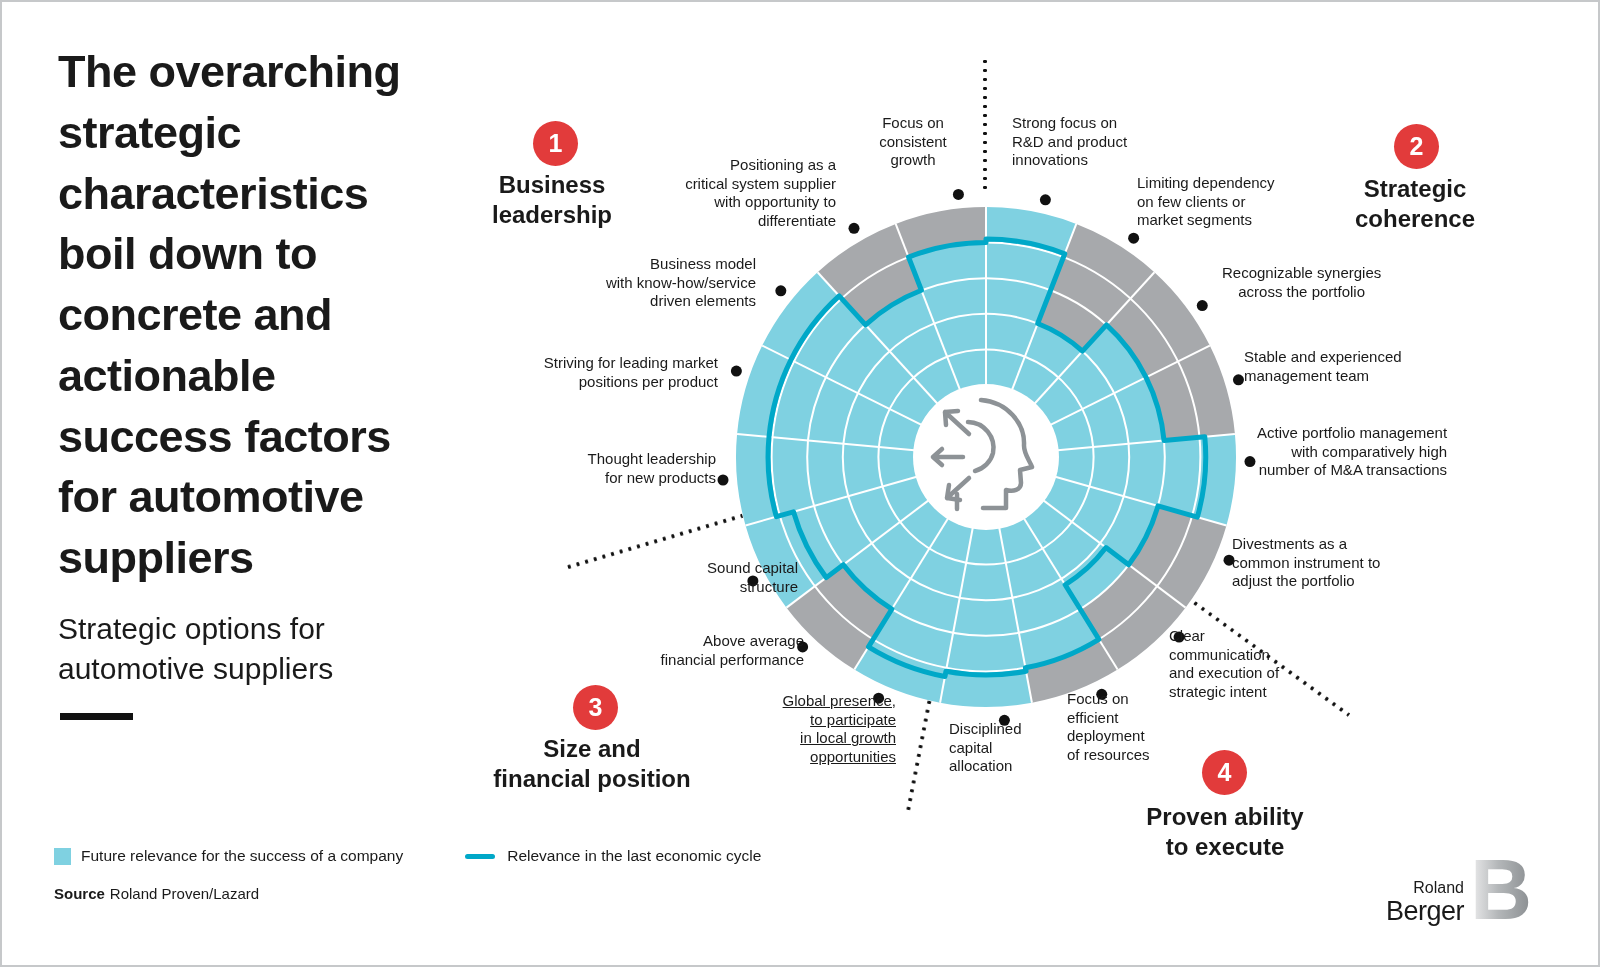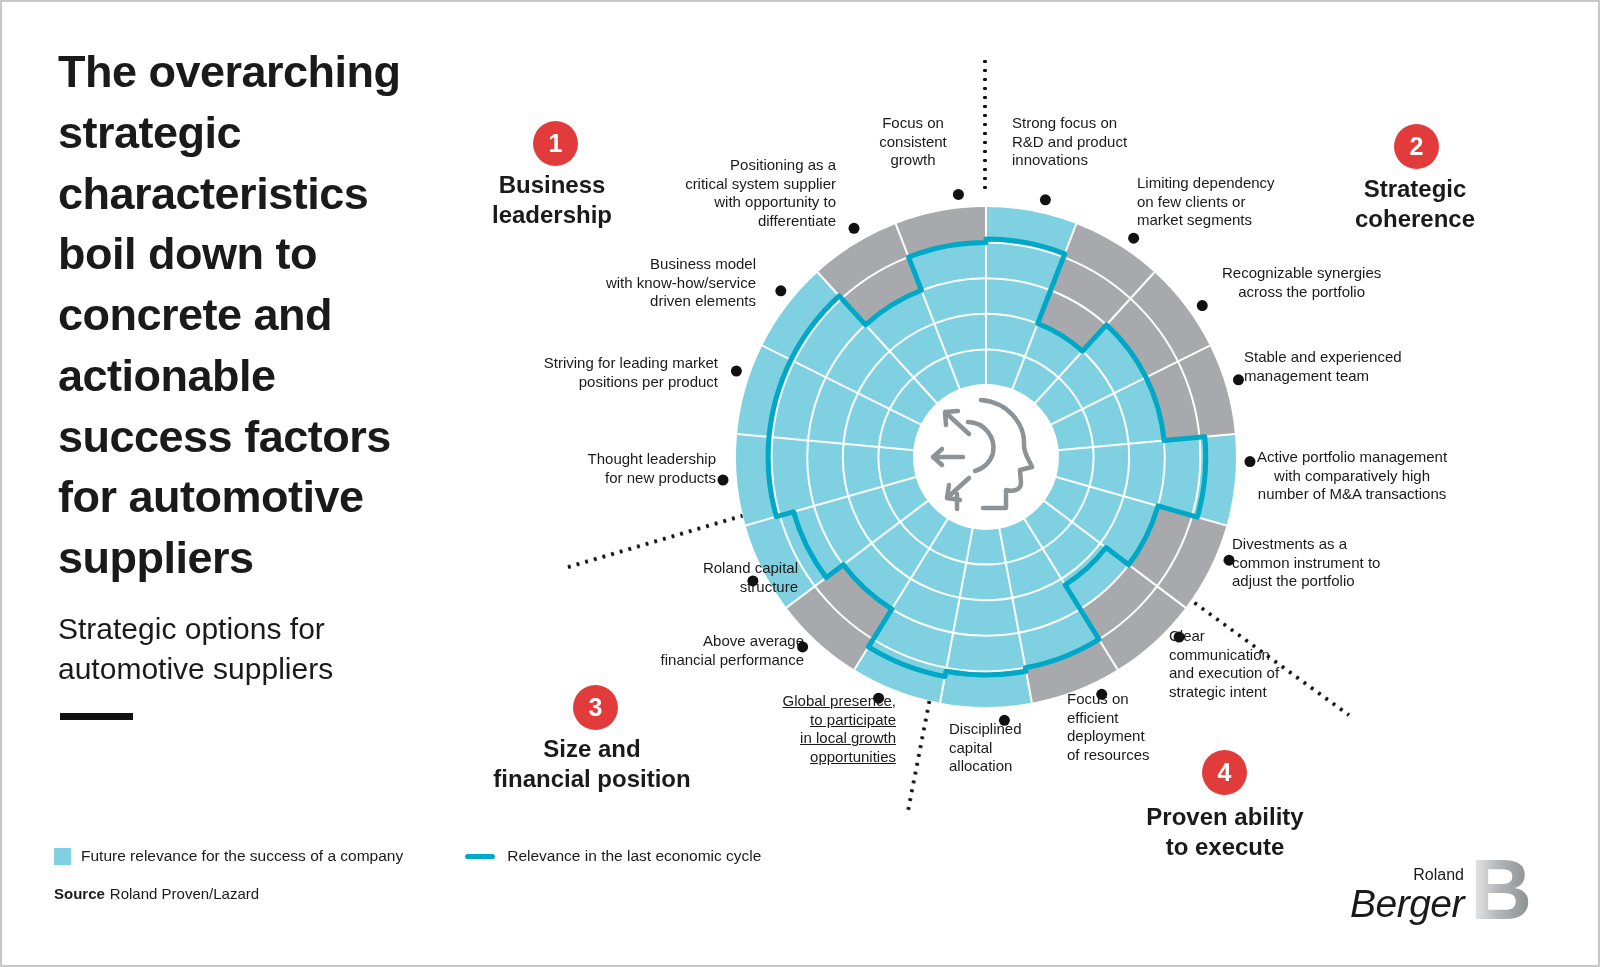--- a/index.html
+++ b/index.html
@@ -24,21 +24,21 @@
   .legend-row{left:52px;top:845px;display:flex;align-items:center;font-size:15.5px;}
   .swatch-square{width:17px;height:17px;margin-right:10px;flex:0 0 auto;}
   .swatch-line{width:30px;height:5px;border-radius:3px;margin-right:12px;flex:0 0 auto;}
   .legend-gap{width:62px;}
   .source-row{left:52px;top:883px;font-size:15px;}
   .source-row b{margin-right:5px;}
   
   .logo{right:66px;bottom:40px;display:flex;align-items:flex-end;}
   .logo-text{text-align:right;margin-right:10px;line-height:1.05;}
   .logo-top{font-size:16px;}
-  .logo-bottom{font-size:39px;letter-spacing:-0.5px;font-style:italic;}
+  .logo-bottom{font-size:27px;letter-spacing:-0.5px;}
   
   .badge{
     width:45px;height:45px;border-radius:50%;background:var(--red,#e23b3b);
     color:#fff;font-size:25px;font-weight:bold;
     display:flex;align-items:center;justify-content:center;
   }
   .q-title{font-size:24px;font-weight:bold;line-height:1.25;text-align:center;white-space:pre-line;}
   .q1-badge{left:531px;top:119px;}
   .q1-title{left:420px;top:168px;width:260px;}
   .q2-badge{left:1392px;top:122px;}
@@ -194,21 +194,21 @@
     <div class="sector-label" style="top: 112px; left: 1010px; text-align: left;">Strong focus on
 R&amp;D and product
 innovations</div>
     <div class="sector-label" style="top: 172px; left: 1135px; text-align: left;">Limiting dependency
 on few clients or
 market segments</div>
     <div class="sector-label" style="top: 262px; left: 1208px; text-align: center; margin-left: 12px;">Recognizable synergies
 across the portfolio</div>
     <div class="sector-label" style="top: 346px; left: 1242px; text-align: left;">Stable and experienced
 management team</div>
-    <div class="sector-label" style="top: 446px; left: 1255px; text-align: center;">Active portfolio management
+    <div class="sector-label" style="top: 422px; left: 1255px; text-align: right;">Active portfolio management
 with comparatively high
 number of M&amp;A transactions</div>
     <div class="sector-label" style="top: 533px; left: 1230px; text-align: left;">Divestments as a
 common instrument to
 adjust the portfolio</div>
     <div class="sector-label" style="top: 625px; left: 1167px; text-align: left;">Clear
 communication
 and execution of
 strategic intent</div>
     <div class="sector-label" style="top: 688px; left: 1065px; text-align: left;">Focus on
@@ -217,21 +217,21 @@
 of resources</div>
     <div class="sector-label" style="top: 718px; left: 947px; text-align: left;">Disciplined
 capital
 allocation</div>
     <div class="sector-label" style="top: 690px; right: 702px; text-align: right; text-decoration: underline;">Global presence,
 to participate
 in local growth
 opportunities</div>
     <div class="sector-label" style="top: 630px; right: 794px; text-align: right;">Above average
 financial performance</div>
-    <div class="sector-label" style="top: 557px; right: 800px; text-align: right;">Roland capital
+    <div class="sector-label" style="top: 557px; right: 800px; text-align: right;">Sound capital
 structure</div>
     <div class="sector-label" style="top: 448px; right: 882px; text-align: right;">Thought leadership
 for new products</div>
     <div class="sector-label" style="top: 352px; right: 880px; text-align: right;">Striving for leading market
 positions per product</div>
     <div class="sector-label" style="top: 253px; right: 842px; text-align: right;">Business model
 with know-how/service
 driven elements</div>
     <div class="sector-label" style="top: 140px; right: 762px; text-align: right; margin-top: 14px;">Positioning as a
 critical system supplier

